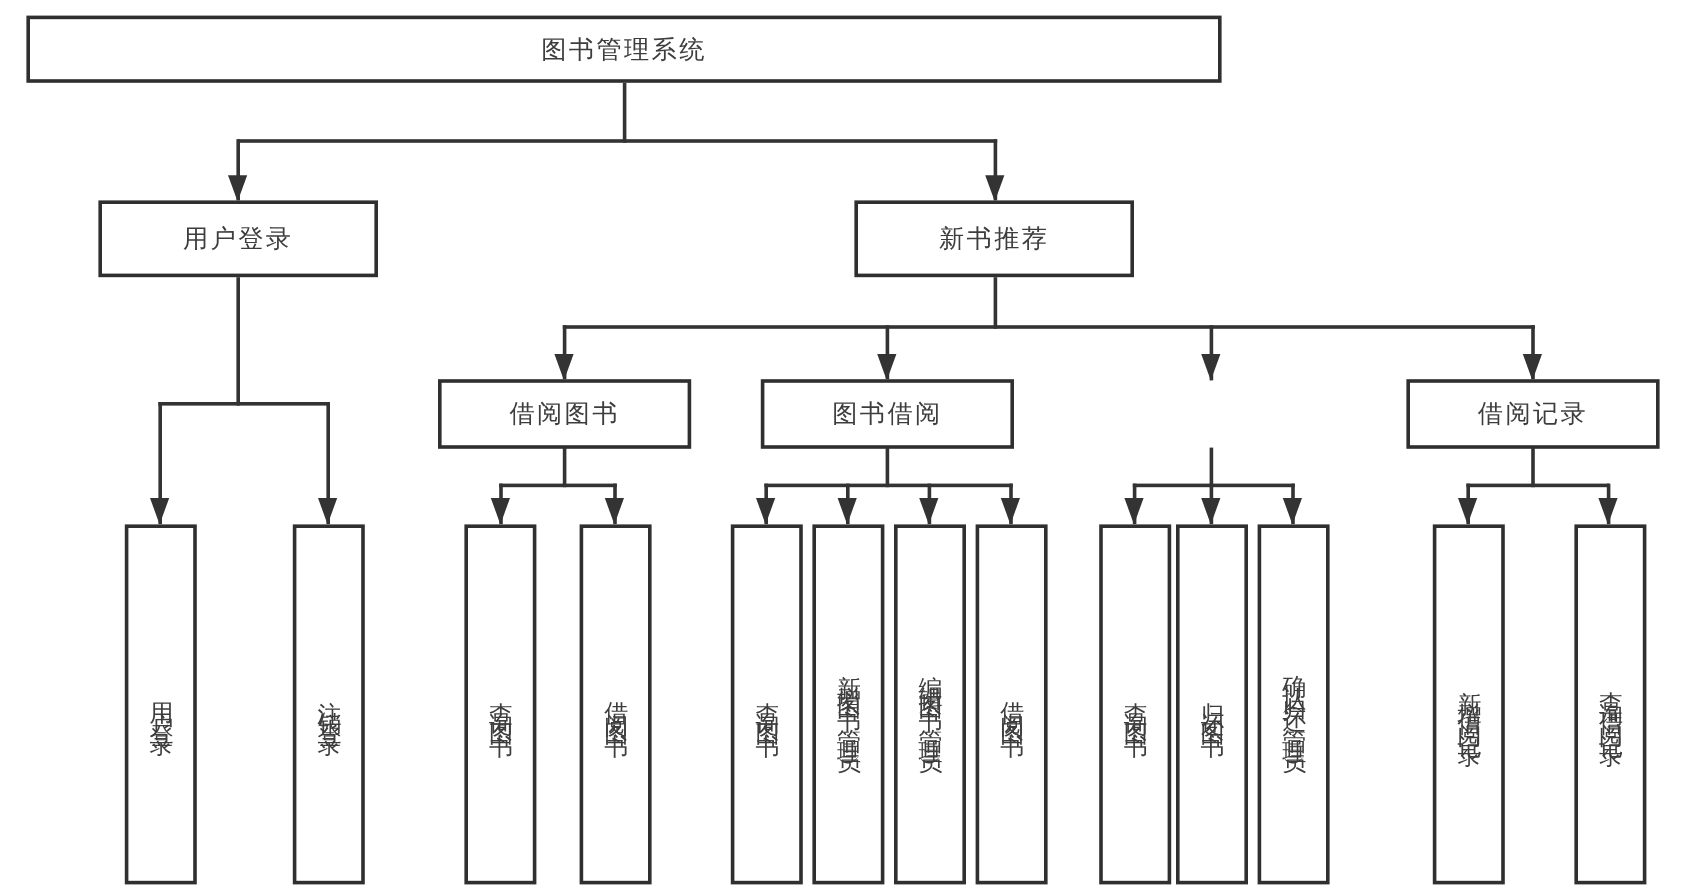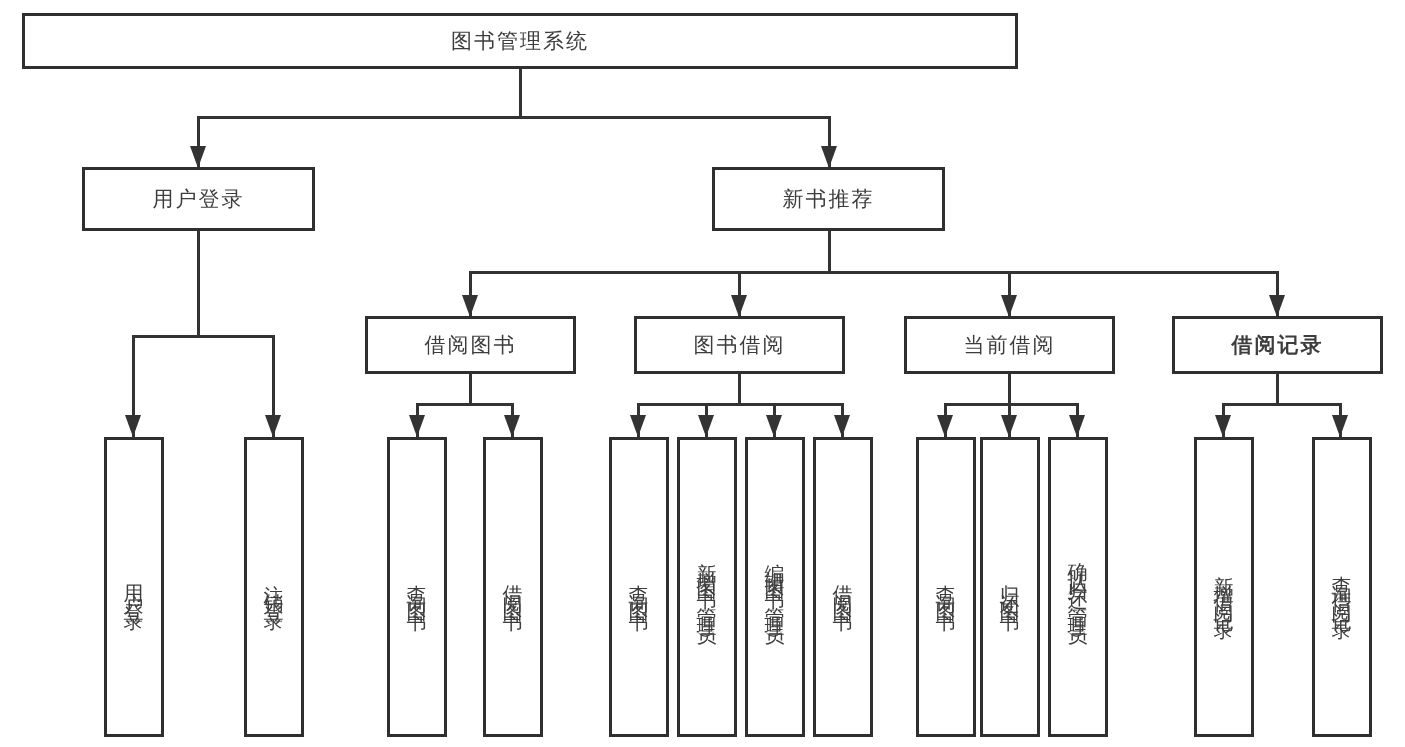--- a/index.html
+++ b/index.html
@@ -71,24 +71,21 @@
   <div class="arrow" style="left:1001px;top:295px;"></div>
   <div class="vline" style="left:1276px;top:271px;height:46px;"></div>
   <div class="arrow" style="left:1269px;top:295px;"></div>
 
   <div class="box" style="left:365px;top:316px;width:211px;height:58px;">
     <span class="lbl">借阅图书</span>
   </div>
   <div class="box" style="left:634px;top:316px;width:211px;height:58px;">
     <span class="lbl">图书借阅</span>
   </div>
-  <div class="box" style="left:904px;top:316px;width:211px;height:58px;">
-    <span class="lbl">当前借阅</span>
-  </div>
-  <div class="box" style="left:1172px;top:316px;width:211px;height:58px;font-weight:bold;">
+  <div class="box" style="left:1172px;top:316px;width:211px;height:58px;">
     <span class="lbl">借阅记录</span>
   </div>
 
   <div class="vline" style="left:469px;top:373px;height:33px;"></div>
   <div class="hline" style="left:416px;top:403px;width:98px;"></div>
   <div class="vline" style="left:416px;top:403px;height:34px;"></div>
   <div class="arrow" style="left:409px;top:415px;"></div>
   <div class="vline" style="left:511px;top:403px;height:34px;"></div>
   <div class="arrow" style="left:504px;top:415px;"></div>
 

